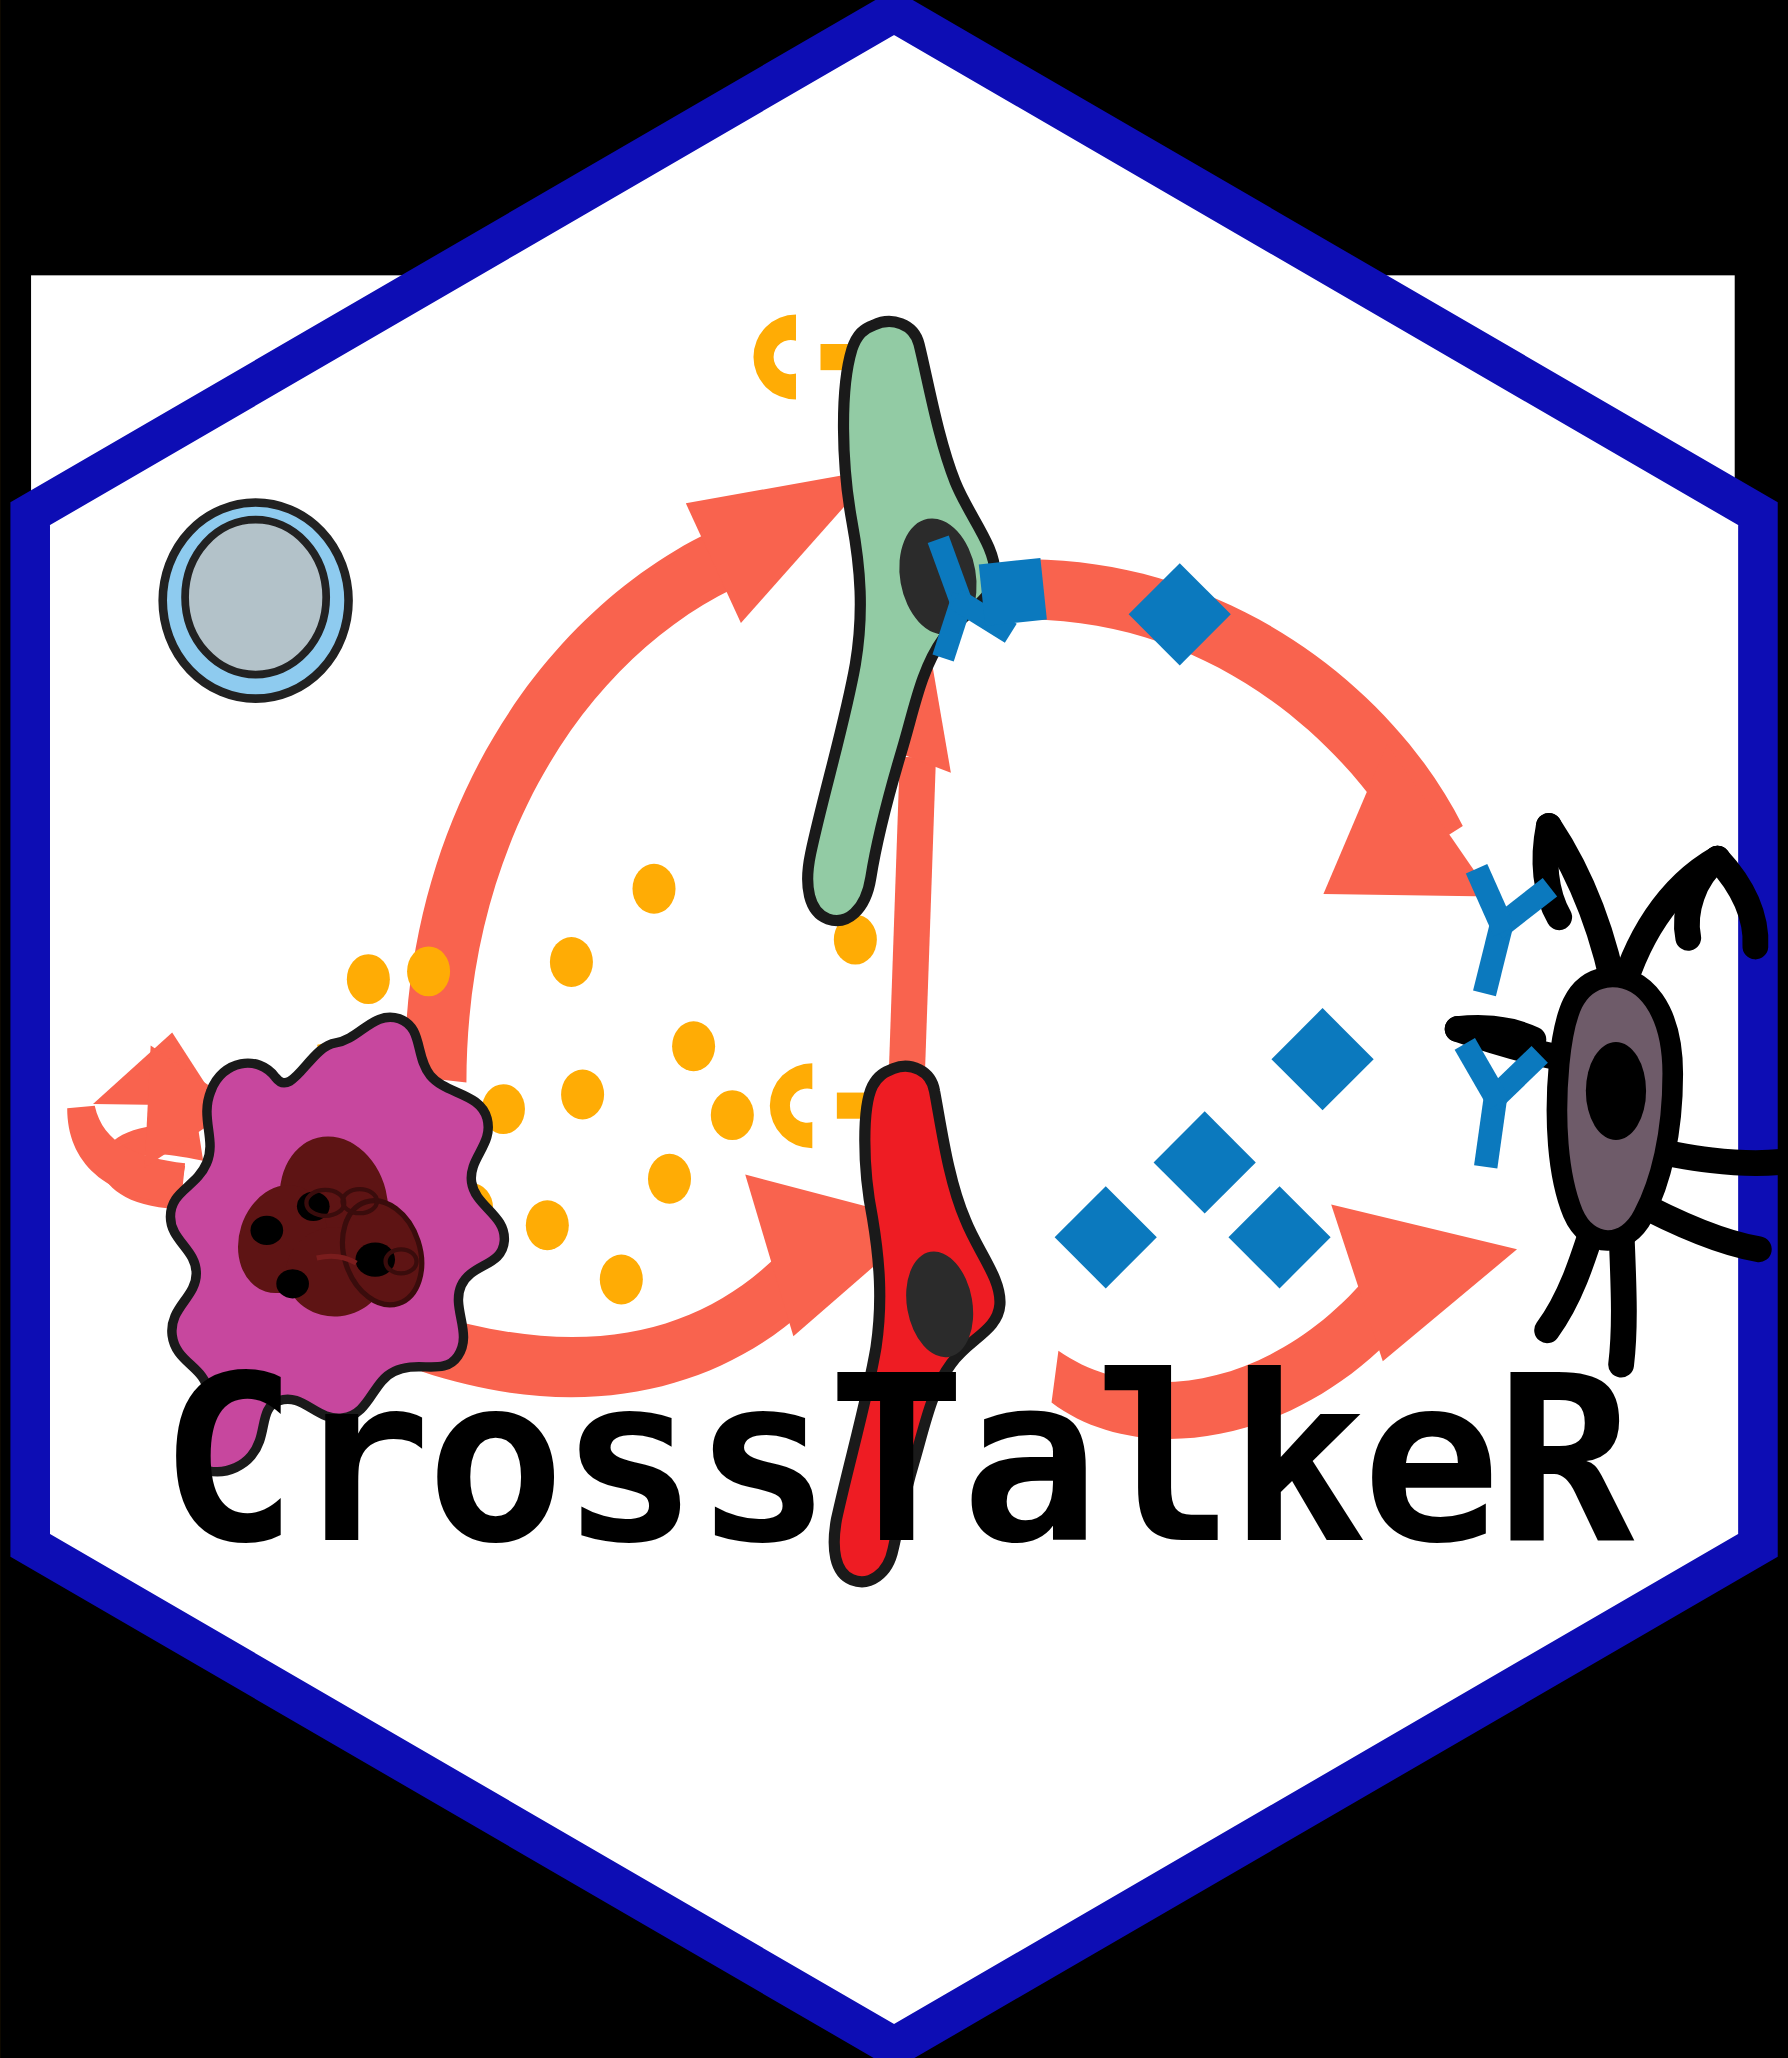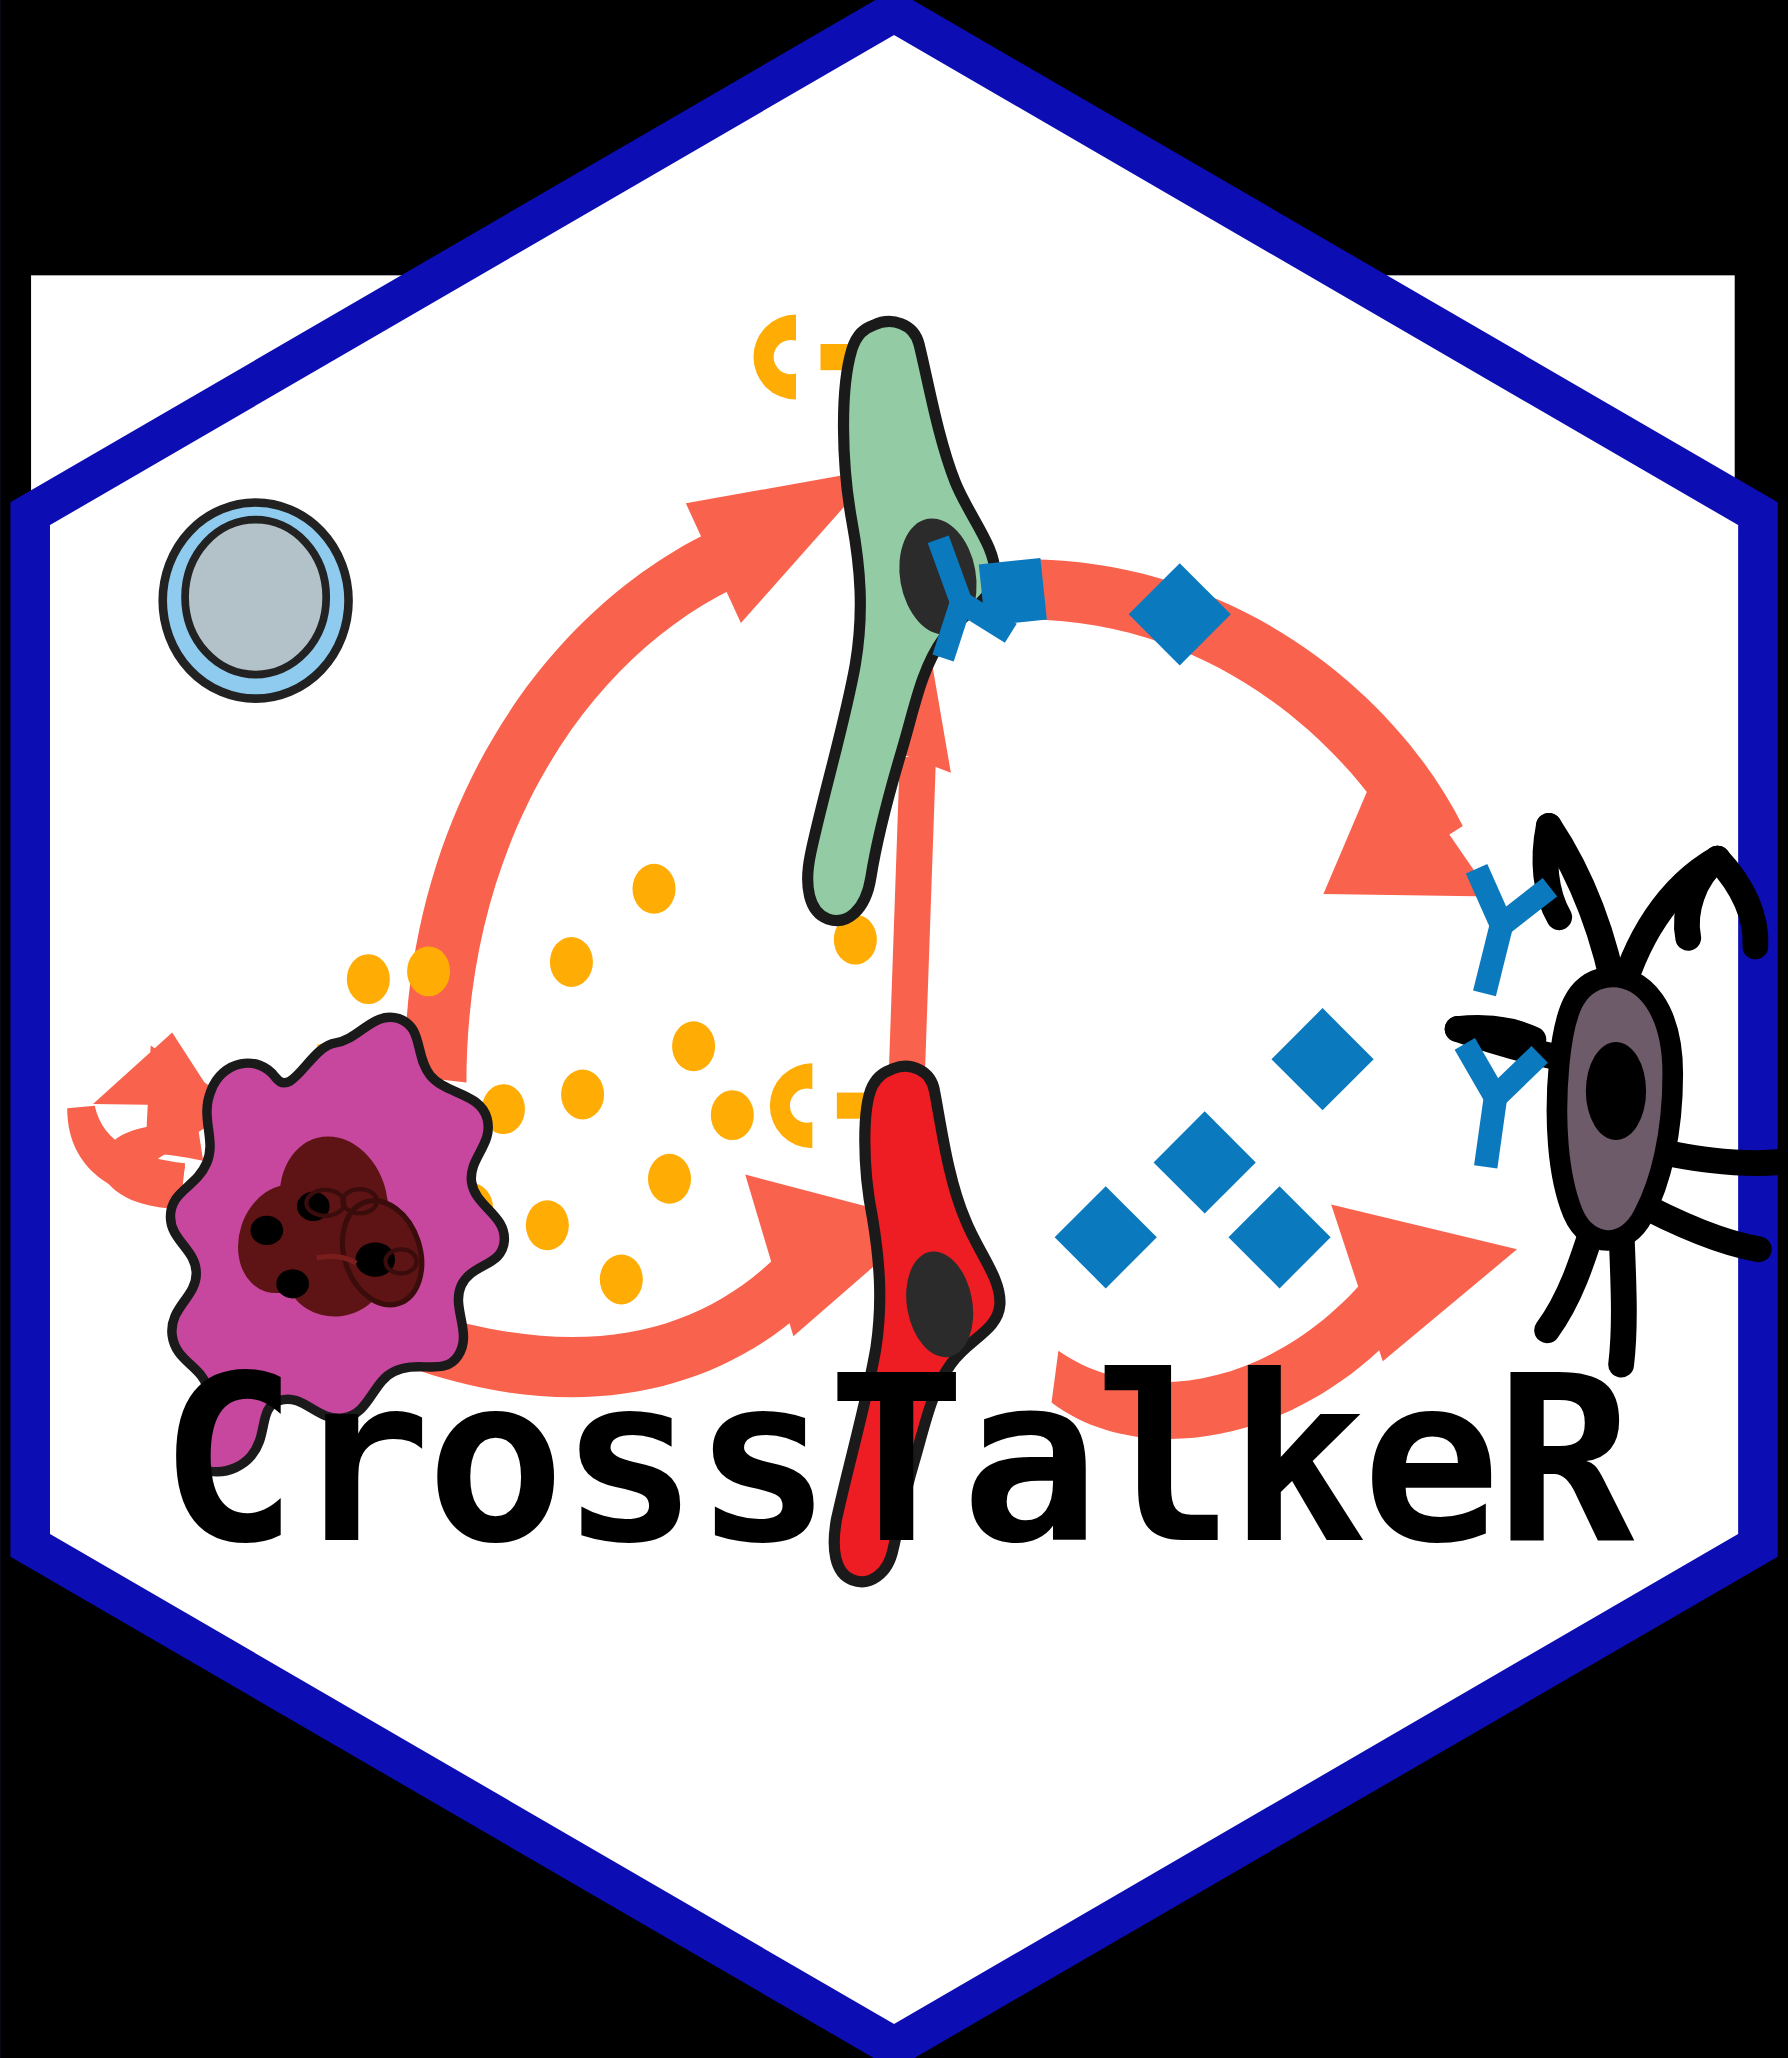--- a/index.html
+++ b/index.html
@@ -8,21 +8,21 @@
     position:relative;
     width:1789px;height:2059px;
     background:#000000;
     overflow:hidden;
   }
   #logo-svg{position:absolute;left:0;top:0;width:1789px;height:2059px;display:block;}
 </style>
 </head>
 <body>
 
-<div id="stage" style="background: #8b5cf6;">
+<div id="stage" style="background: #a16207;">
 
   <svg id="logo-svg" viewBox="0 0 2079 2393" xmlns="http://www.w3.org/2000/svg">
 
     <defs>
 
       <g id="u-receptor">
         <path d="M 0,-52 A 52,52 0 1 0 0,52 L 0,20 A 21,21 0 1 1 0,-20 Z" fill="currentColor"></path>
         <rect x="30" y="-16" width="70" height="32" fill="currentColor"></rect>
       </g>
 

